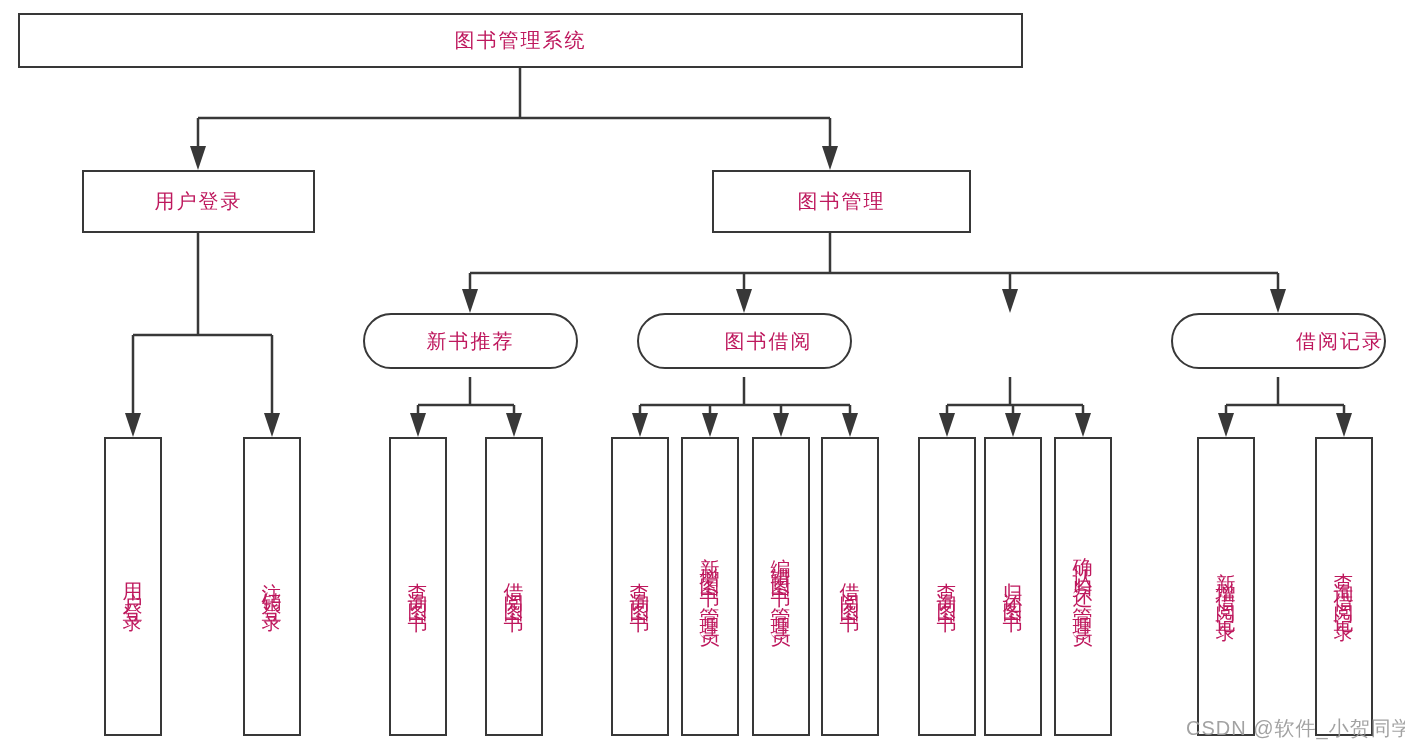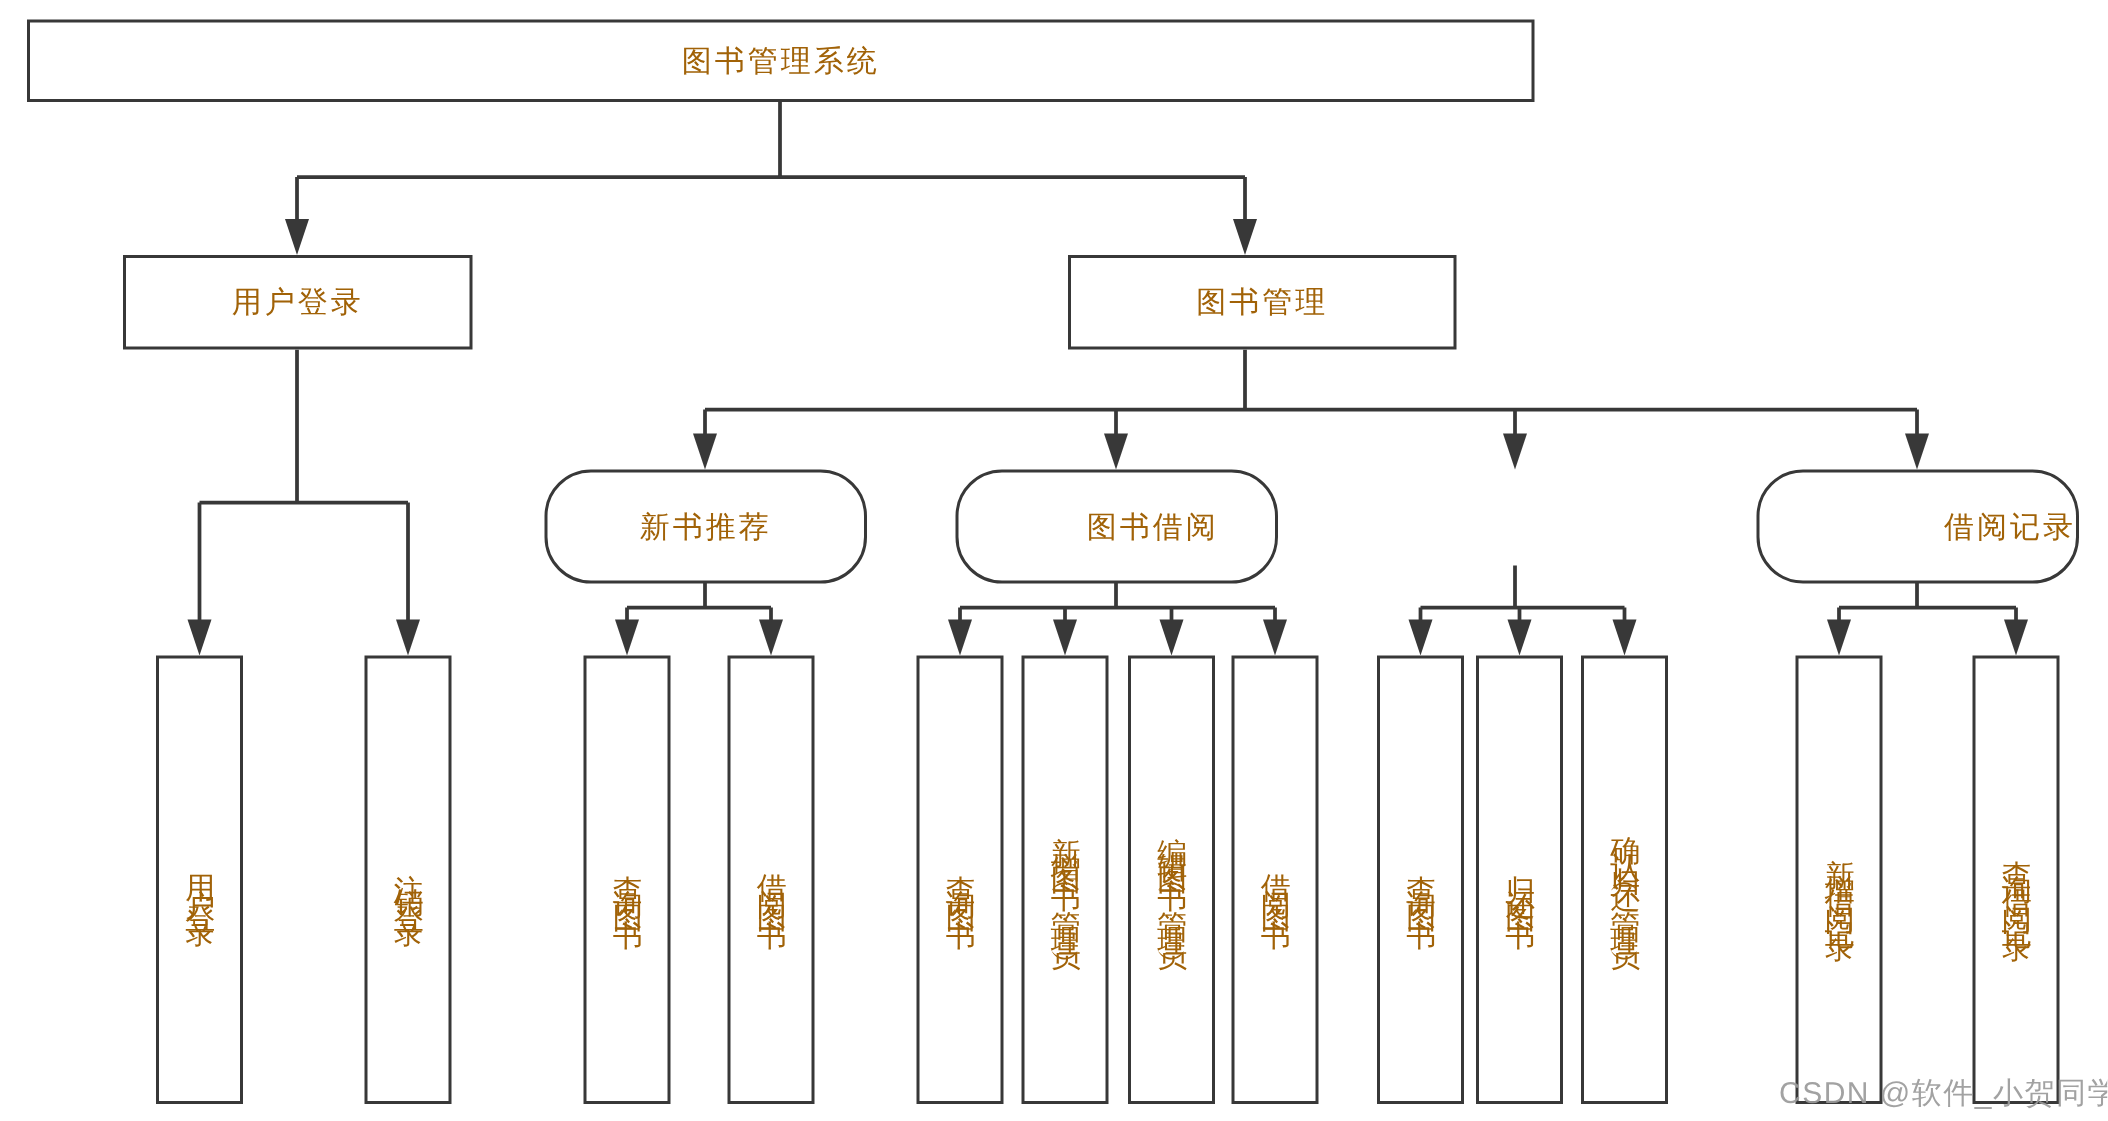--- a/index.html
+++ b/index.html
@@ -10,30 +10,30 @@
     font-family:"Liberation Sans","DejaVu Sans",sans-serif;
     overflow:hidden;
   }
   #connectors{position:absolute;left:0;top:0;width:1405px;height:747px;}
   .node{
     position:absolute;
     background:#ffffff;
     border:2.5px solid #383838;
     box-sizing:border-box;
     display:flex;align-items:center;justify-content:center;
-    color:#a16207;
+    color:#be185d;
   }
   .h-node span{
     font-size:20px;
     letter-spacing:2px;
     white-space:nowrap;
   }
   .root{left:18px;top:13px;width:1005px;height:55px;}
   .lvl2{top:170px;height:63px;}
-  .lvl3{top:313px;height:76px;border-radius:31px;}
+  .lvl3{top:313px;height:56px;border-radius:31px;}
   .leaf{top:437px;height:299px;width:58px;}
   .leaf span{
     writing-mode:vertical-rl;
     text-orientation:mixed;
     font-size:20px;
     line-height:1;
     letter-spacing:10px;
   }
   #watermark{
     position:absolute;

